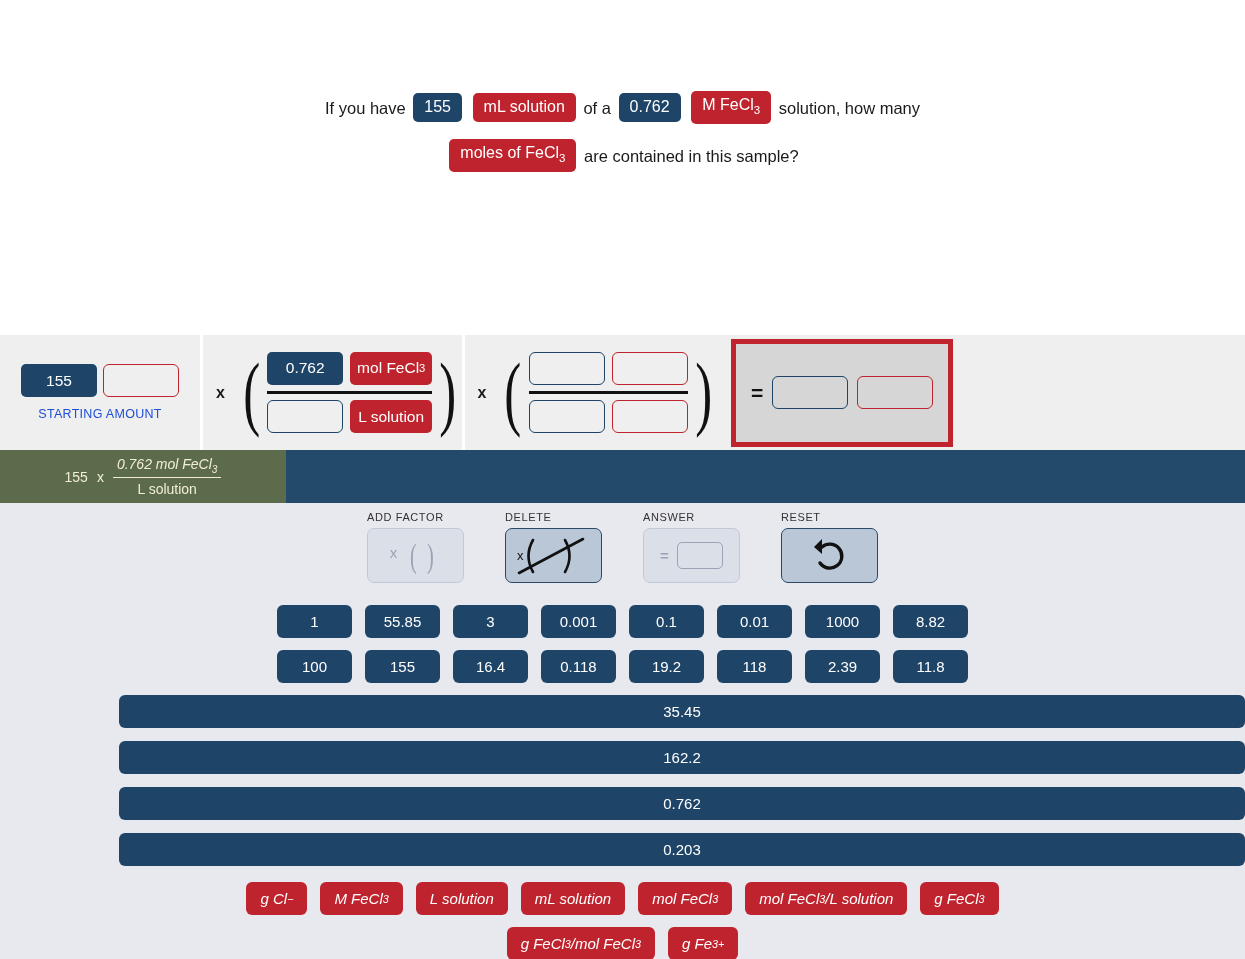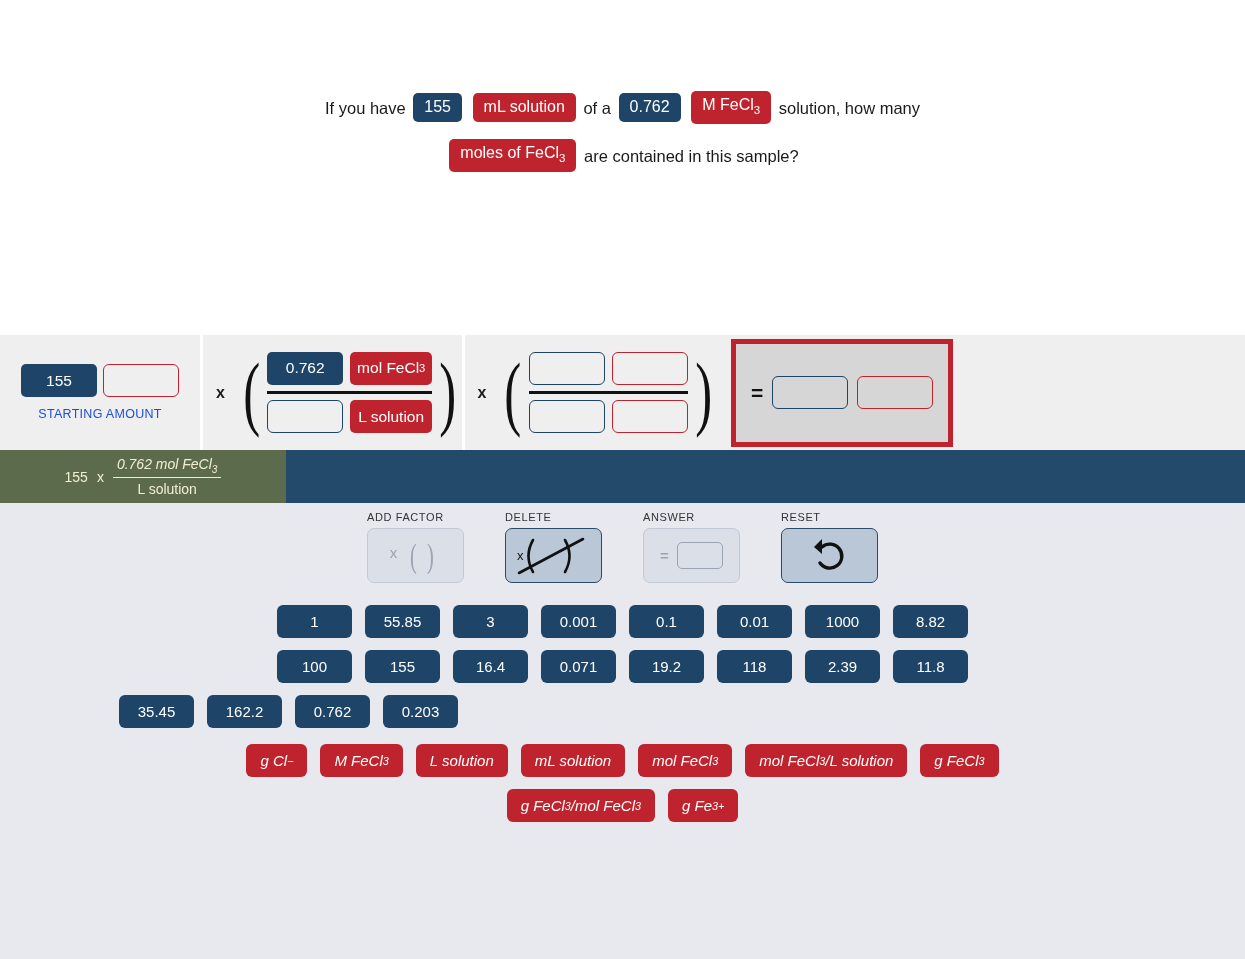--- a/index.html
+++ b/index.html
@@ -363,27 +363,27 @@
       <div class="num-tile">0.001</div>
       <div class="num-tile">0.1</div>
       <div class="num-tile">0.01</div>
       <div class="num-tile">1000</div>
       <div class="num-tile">8.82</div>
     </div>
     <div class="tile-row">
       <div class="num-tile">100</div>
       <div class="num-tile">155</div>
       <div class="num-tile">16.4</div>
-      <div class="num-tile">0.071</div>
+      <div class="num-tile">0.118</div>
       <div class="num-tile">19.2</div>
       <div class="num-tile">118</div>
       <div class="num-tile">2.39</div>
       <div class="num-tile">11.8</div>
     </div>
-    <div class="tile-row" style="padding-left:119px;justify-content:flex-start;">
+    <div class="tile-row" style="padding-left:119px;justify-content:flex-start;flex-direction:column;">
       <div class="num-tile">35.45</div>
       <div class="num-tile">162.2</div>
       <div class="num-tile">0.762</div>
       <div class="num-tile">0.203</div>
     </div>
   </div>
 
   <div class="unit-rows">
     <div class="tile-row">
       <div class="unit-tile">g Cl<sup>−</sup></div>

